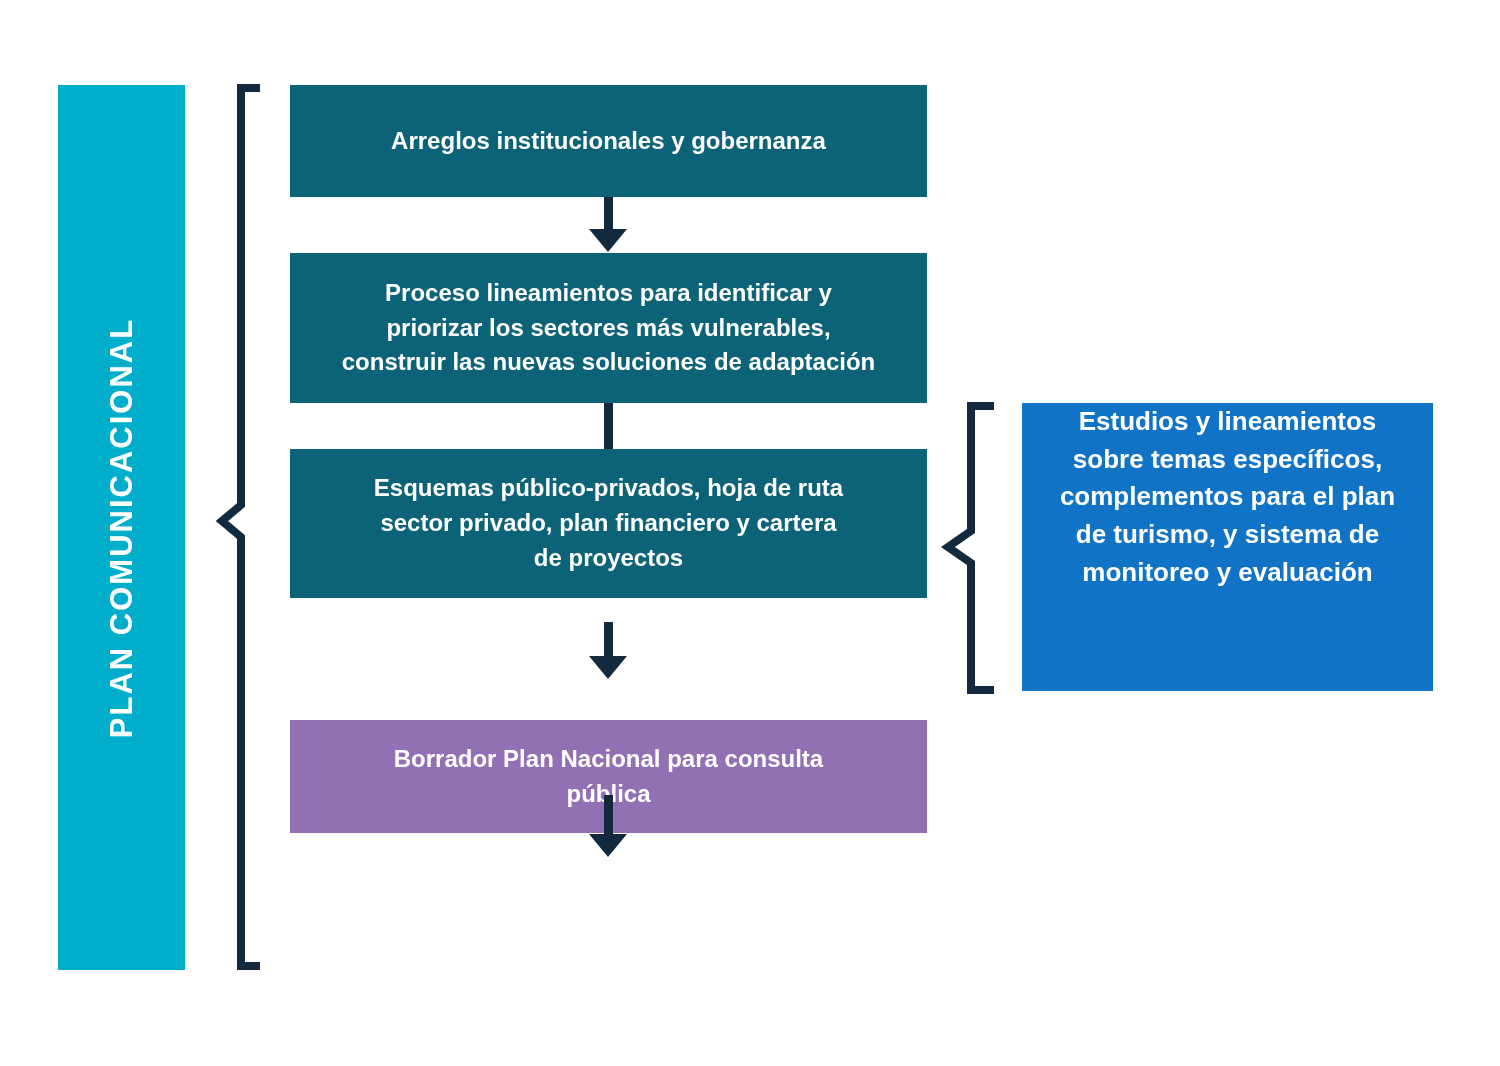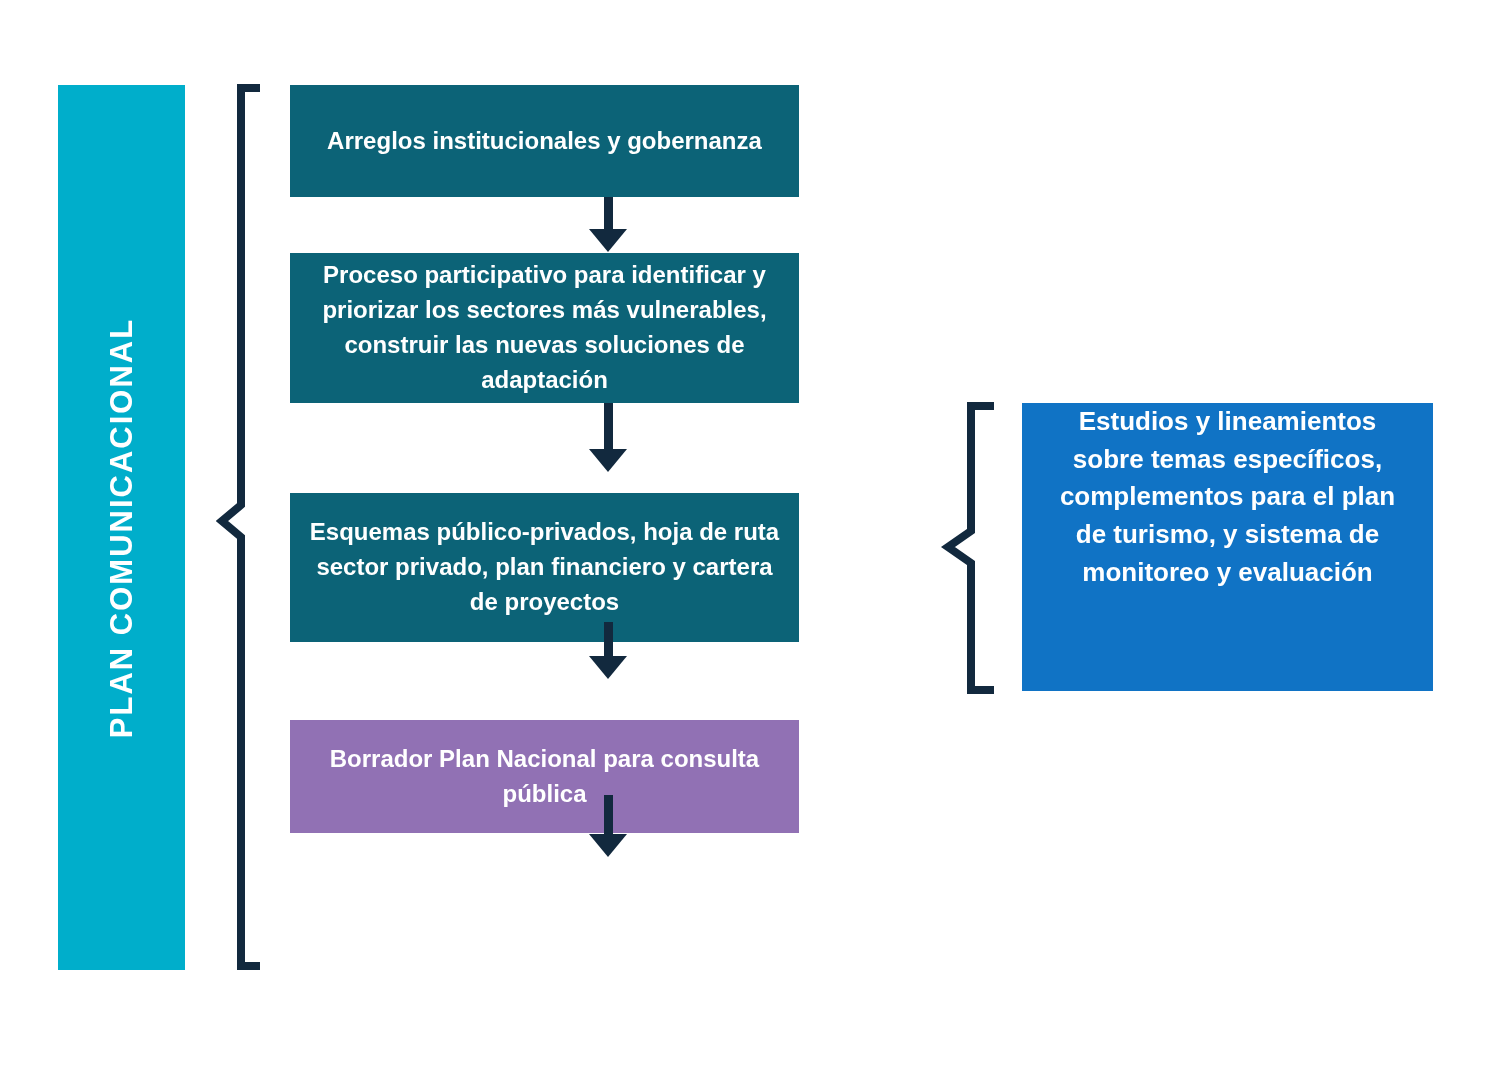--- a/index.html
+++ b/index.html
@@ -22,31 +22,31 @@
     white-space:nowrap; color:var(--text-on-fill);
     font-size:31px; font-weight:bold; letter-spacing:2px;
   }
   
   .bracket{position:absolute;}
   .bracket path{fill:none; stroke:var(--navy); stroke-width:8; stroke-linejoin:miter;}
   .bracket-left{left:216px; top:80px;}
   .bracket-right{left:940px; top:398px;}
   
   .box{
-    position:absolute; left:290px; width:509px;
+    position:absolute; left:290px; width:637px;
     display:flex; align-items:center; justify-content:center;
     color:var(--text-on-fill); font-weight:bold; text-align:center;
     font-size:24px; line-height:1.45; white-space:pre-line; padding:0 6px;
     box-sizing:border-box;
   }
   .box.teal{background:var(--teal);}
   .box.purple{background:var(--purple);margin-top:40px;}
   .box-1{top:85px;  height:112px;}
   .box-2{top:253px; height:150px;}
-  .box-3{top:493px; height:149px;}
+  .box-3{top:449px; height:149px;}
   .box-4{top:680px; height:113px;}
   .box-5{top:858px; height:114px;}
   
   .side-note{
     position:absolute; left:1022px; top:403px; width:411px; height:288px;
     background:var(--blue);
     display:flex; align-items:flex-start; justify-content:center;
     color:var(--text-on-fill); font-weight:bold; text-align:center;
     font-size:26px; line-height:1.45; white-space:pre-line; padding:0 10px;
     box-sizing:border-box;
@@ -83,21 +83,21 @@
   <div class="box teal box-1">
     <div>Arreglos institucionales y gobernanza</div>
   </div>
 
   <div class="arrow arrow-1">
     <div class="stem"></div>
     <div class="head"></div>
   </div>
 
   <div class="box teal box-2">
-    <div>Proceso participativo para identificar y
+    <div>Proceso lineamientos para identificar y
 priorizar los sectores más vulnerables,
 construir las nuevas soluciones de adaptación</div>
   </div>
 
   <div class="arrow arrow-2">
     <div class="stem"></div>
     <div class="head"></div>
   </div>
 
   <div class="box teal box-3">

